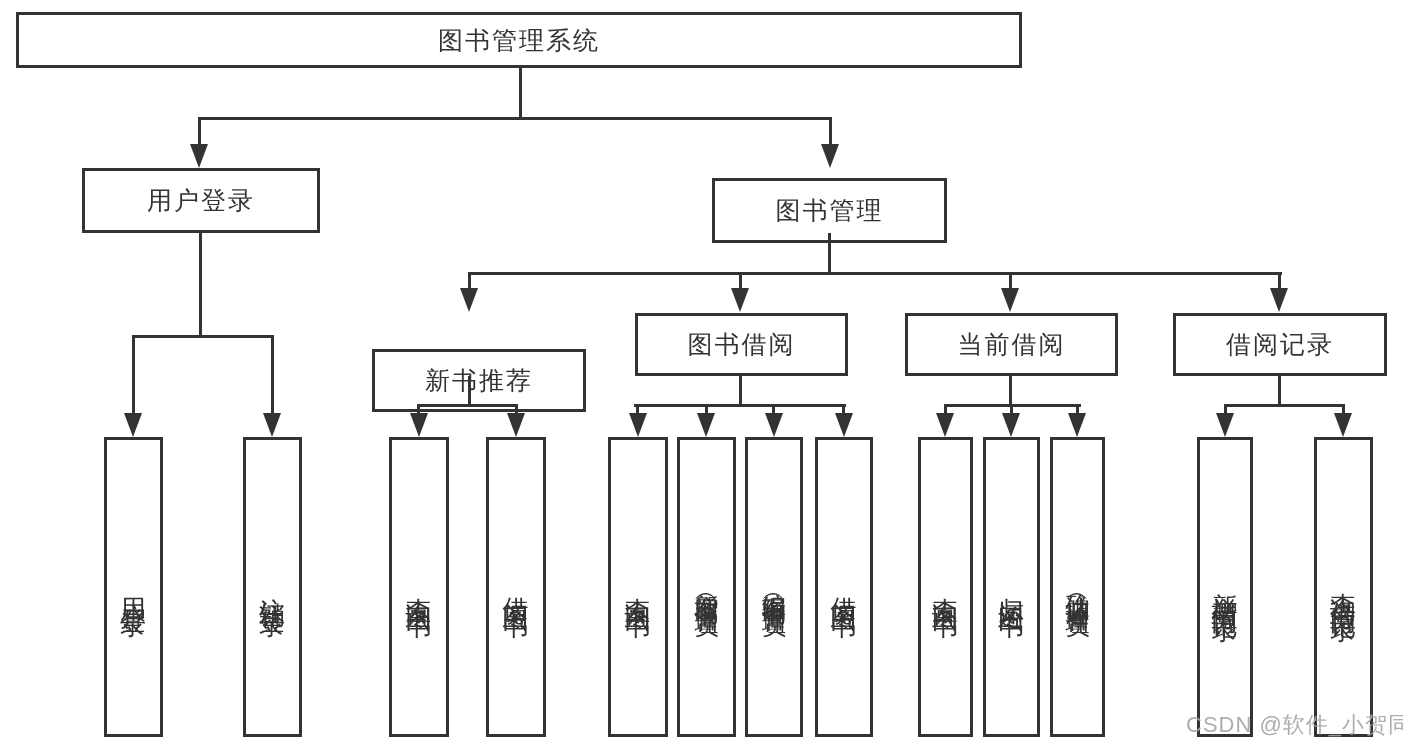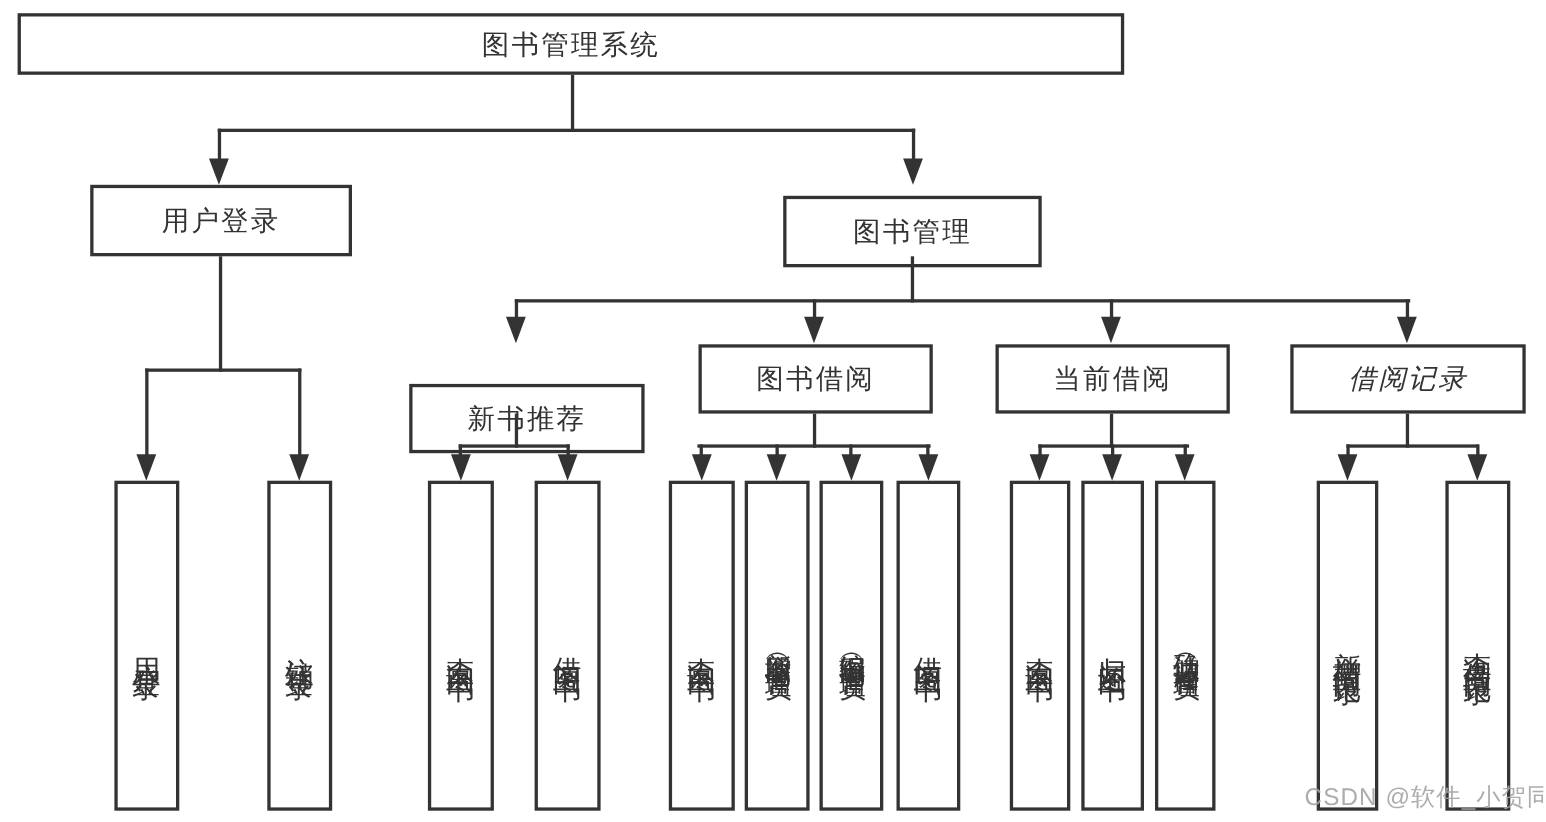--- a/index.html
+++ b/index.html
@@ -72,21 +72,21 @@
 
   <div class="node" style="left:372px;top:313px;width:214px;height:63px;margin-top:36px;">
     <span>新书推荐</span>
   </div>
   <div class="node" style="left:905px;top:313px;width:213px;height:63px;">
     <span>当前借阅</span>
   </div>
   <div class="node" style="left:635px;top:313px;width:213px;height:63px;">
     <span>图书借阅</span>
   </div>
-  <div class="node" style="left:1173px;top:313px;width:214px;height:63px;font-style:italic;">
+  <div class="node" style="left:1173px;top:313px;width:214px;height:63px;">
     <span>借阅记录</span>
   </div>
 
   <div class="vl" style="left:468px;top:376px;height:31px;"></div>
   <div class="hl" style="left:417px;top:404px;width:101px;"></div>
   <div class="vl" style="left:417px;top:404px;height:12px;"></div>
   <div class="arrow" style="left:410px;top:413px;"></div>
   <div class="vl" style="left:515px;top:404px;height:12px;"></div>
   <div class="arrow" style="left:507px;top:413px;"></div>
 

